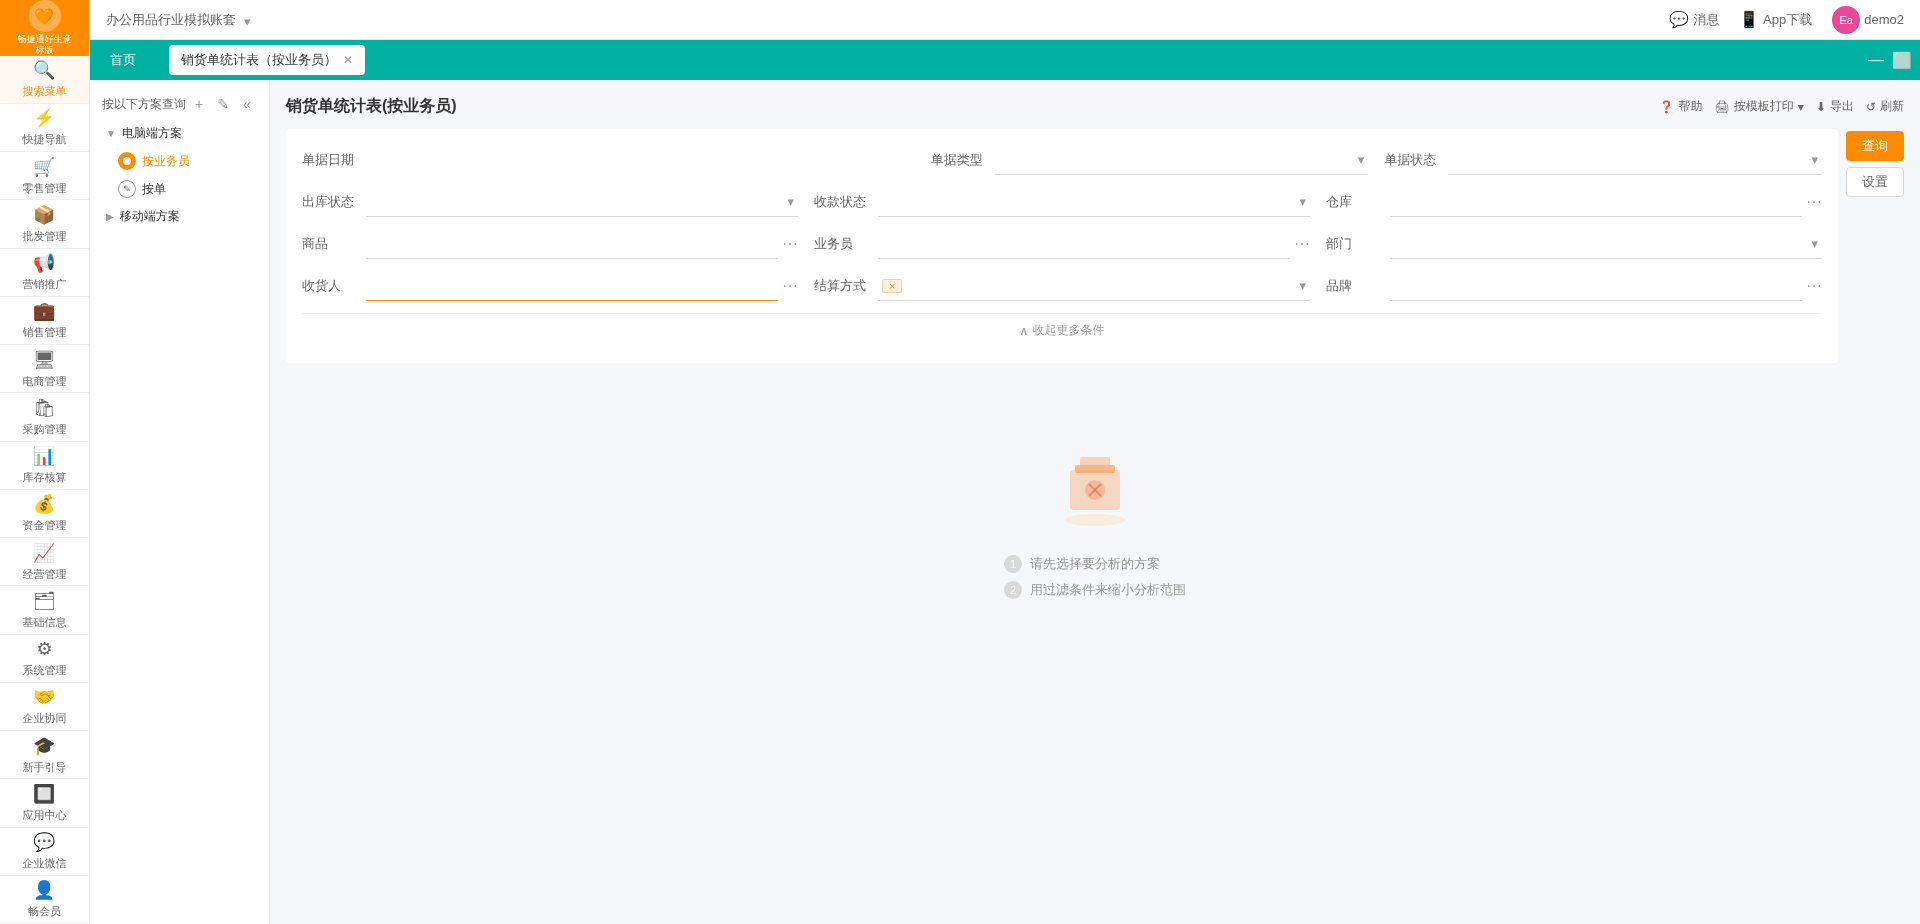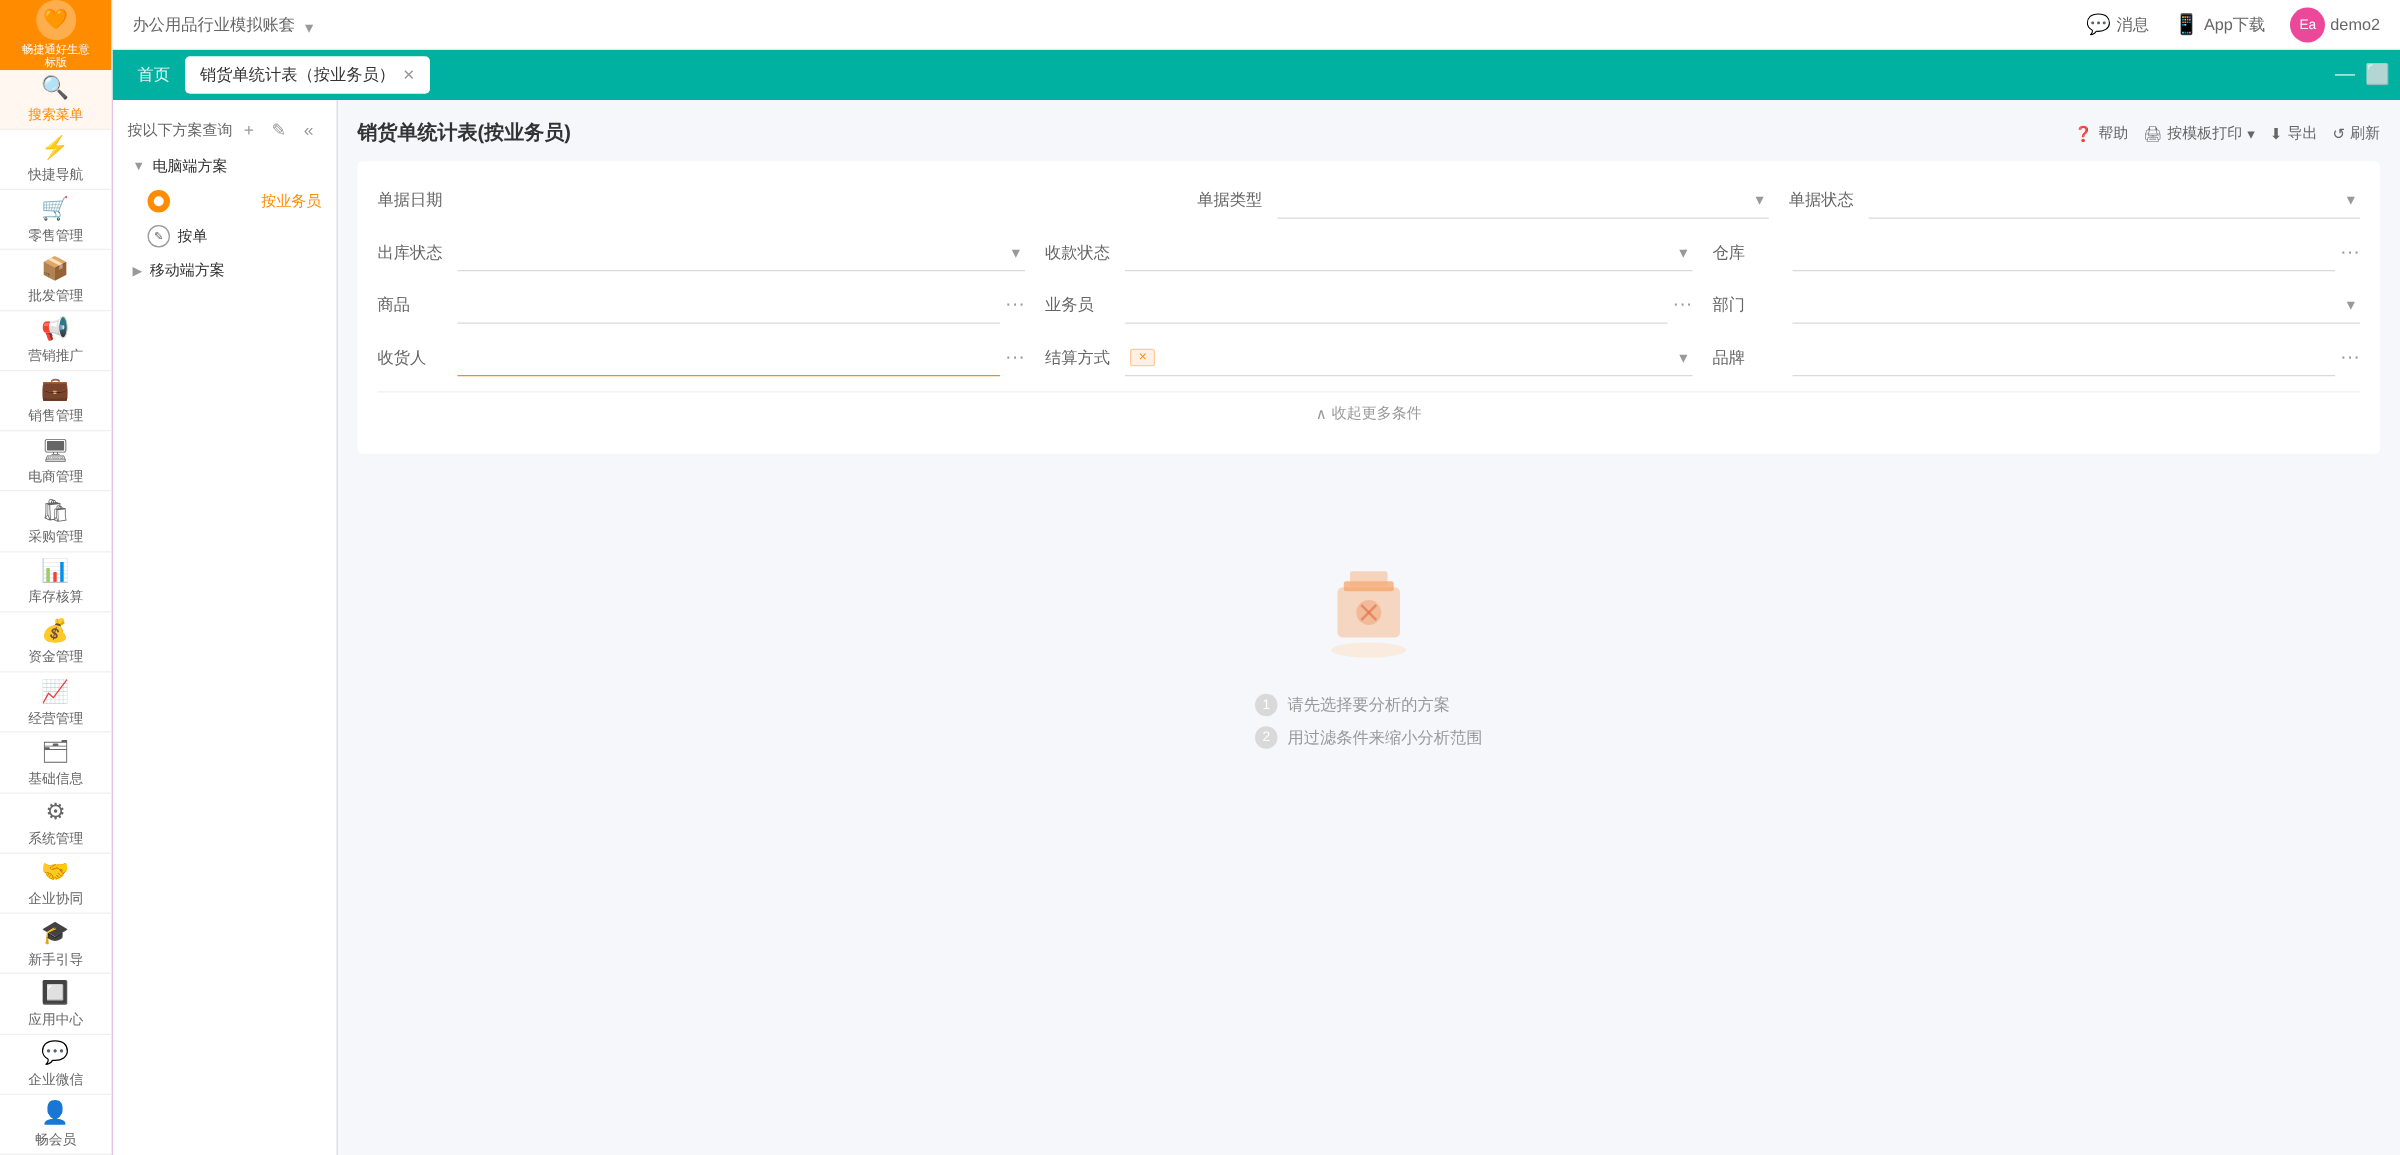--- a/index.html
+++ b/index.html
@@ -18,40 +18,40 @@
     .main { flex: 1; display: flex; flex-direction: column; overflow: hidden; }
 
     
     .header { height: 40px; background: #fff; border-bottom: 1px solid #e8e8e8; display: flex; align-items: center; justify-content: space-between; padding: 0 16px; flex-shrink: 0; }
     .header-left { display: flex; align-items: flex-end; gap: 8px; color: #666; font-size: 13px; }
     .header-right { display: flex; align-items: center; gap: 20px; color: #666; font-size: 13px; }
     .header-right-item { display: flex; align-items: center; gap: 4px; cursor: pointer; }
     .avatar { width: 28px; height: 28px; border-radius: 50%; background: #ec4899; color: #fff; display: flex; align-items: center; justify-content: center; font-size: 11px; }
 
     
-    .tabbar { height: 40px; background: #00b0a0; display: flex; align-items: center; padding: 0 8px; flex-shrink: 0; gap: 0; }
+    .tabbar { height: 40px; background: #00b0a0; display: flex; align-items: center; padding: 0 8px; flex-shrink: 0; gap: 21px; }
     .tab { height: 30px; padding: 0 12px; display: flex; align-items: center; gap: 6px; border-radius: 4px 4px 0 0; cursor: pointer; font-size: 13px; color: rgba(255,255,255,0.8); }
     .tab.active { background: #fff; color: #333; border-radius: 4px; }
     .tab-close { font-size: 12px; color: #999; cursor: pointer; }
     .tab-home { color: rgba(255,255,255,0.9); }
     .tabbar-actions { margin-left: auto; display: flex; align-items: center; gap: 8px; }
     .tabbar-action { color: rgba(255,255,255,0.8); cursor: pointer; font-size: 16px; }
 
     
     .content { flex: 1; display: flex; overflow: hidden; background: #a21caf; }
 
     
     .left-panel { width: 180px; background: #fff; border-right: 1px solid #e8e8e8; padding: 8px 0; flex-shrink: 0; overflow-y: auto; }
     .left-panel-title { display: flex; align-items: center; justify-content: space-between; padding: 6px 12px; font-size: 12px; color: #666; }
     .left-panel-title-actions { display: flex; gap: 4px; }
     .icon-btn { width: 20px; height: 20px; display: flex; align-items: center; justify-content: center; cursor: pointer; color: #999; font-size: 14px; border-radius: 3px; }
     .tree-item { display: flex; align-items: center; gap: 6px; padding: 5px 12px 5px 16px; cursor: pointer; font-size: 12px; color: #333; }
     .tree-child { padding-left: 28px; }
     .tree-child-item { display: flex; align-items: center; gap: 6px; padding: 5px 12px 5px 0; cursor: pointer; font-size: 12px; color: #333; }
-    .tree-child-item.active { color: #ff8c00; justify-content: space-between; }
+    .tree-child-item.active { color: #ff8c00; }
     .tree-circle { width: 18px; height: 18px; border-radius: 50%; background: #ff8c00; color: #fff; font-size: 10px; display: flex; align-items: center; justify-content: center; }
     .tree-circle-outline { width: 18px; height: 18px; border-radius: 50%; border: 1px solid #999; color: #666; font-size: 10px; display: flex; align-items: center; justify-content: center; }
 
     
     .right-panel { flex: 1; padding: 16px; overflow: auto; background: #f5f7fa; }
 
     
     .page-header { display: flex; align-items: center; justify-content: space-between; margin-bottom: 12px; }
     .page-title { font-size: 16px; font-weight: bold; color: #333; }
     .page-actions { display: flex; align-items: center; gap: 12px; }
@@ -365,20 +365,24 @@
 
             <div class="collapse-row">
               <div class="collapse-btn">
                 <span>∧</span>
                 <span>收起更多条件</span>
               </div>
             </div>
           </div>
         </div>
 
+        <div class="filter-side">
+          <button class="btn-query">查询</button>
+          <button class="btn-setting">设置</button>
+        </div>
       </div>
 
       <div class="empty-state">
         <div class="empty-icon">
           <svg viewBox="0 0 100 100" width="100" height="100" xmlns="http://www.w3.org/2000/svg">
             <ellipse cx="50" cy="85" rx="30" ry="6" fill="#fde0c0" opacity="0.5"></ellipse>
             <rect x="25" y="35" width="50" height="40" rx="4" fill="#f5c09a" opacity="0.6"></rect>
             <rect x="30" y="30" width="40" height="8" rx="2" fill="#f5a060" opacity="0.7"></rect>
             <rect x="35" y="22" width="30" height="12" rx="2" fill="#f5b080" opacity="0.5"></rect>
             <circle cx="50" cy="55" r="10" fill="#f09060" opacity="0.4"></circle>

